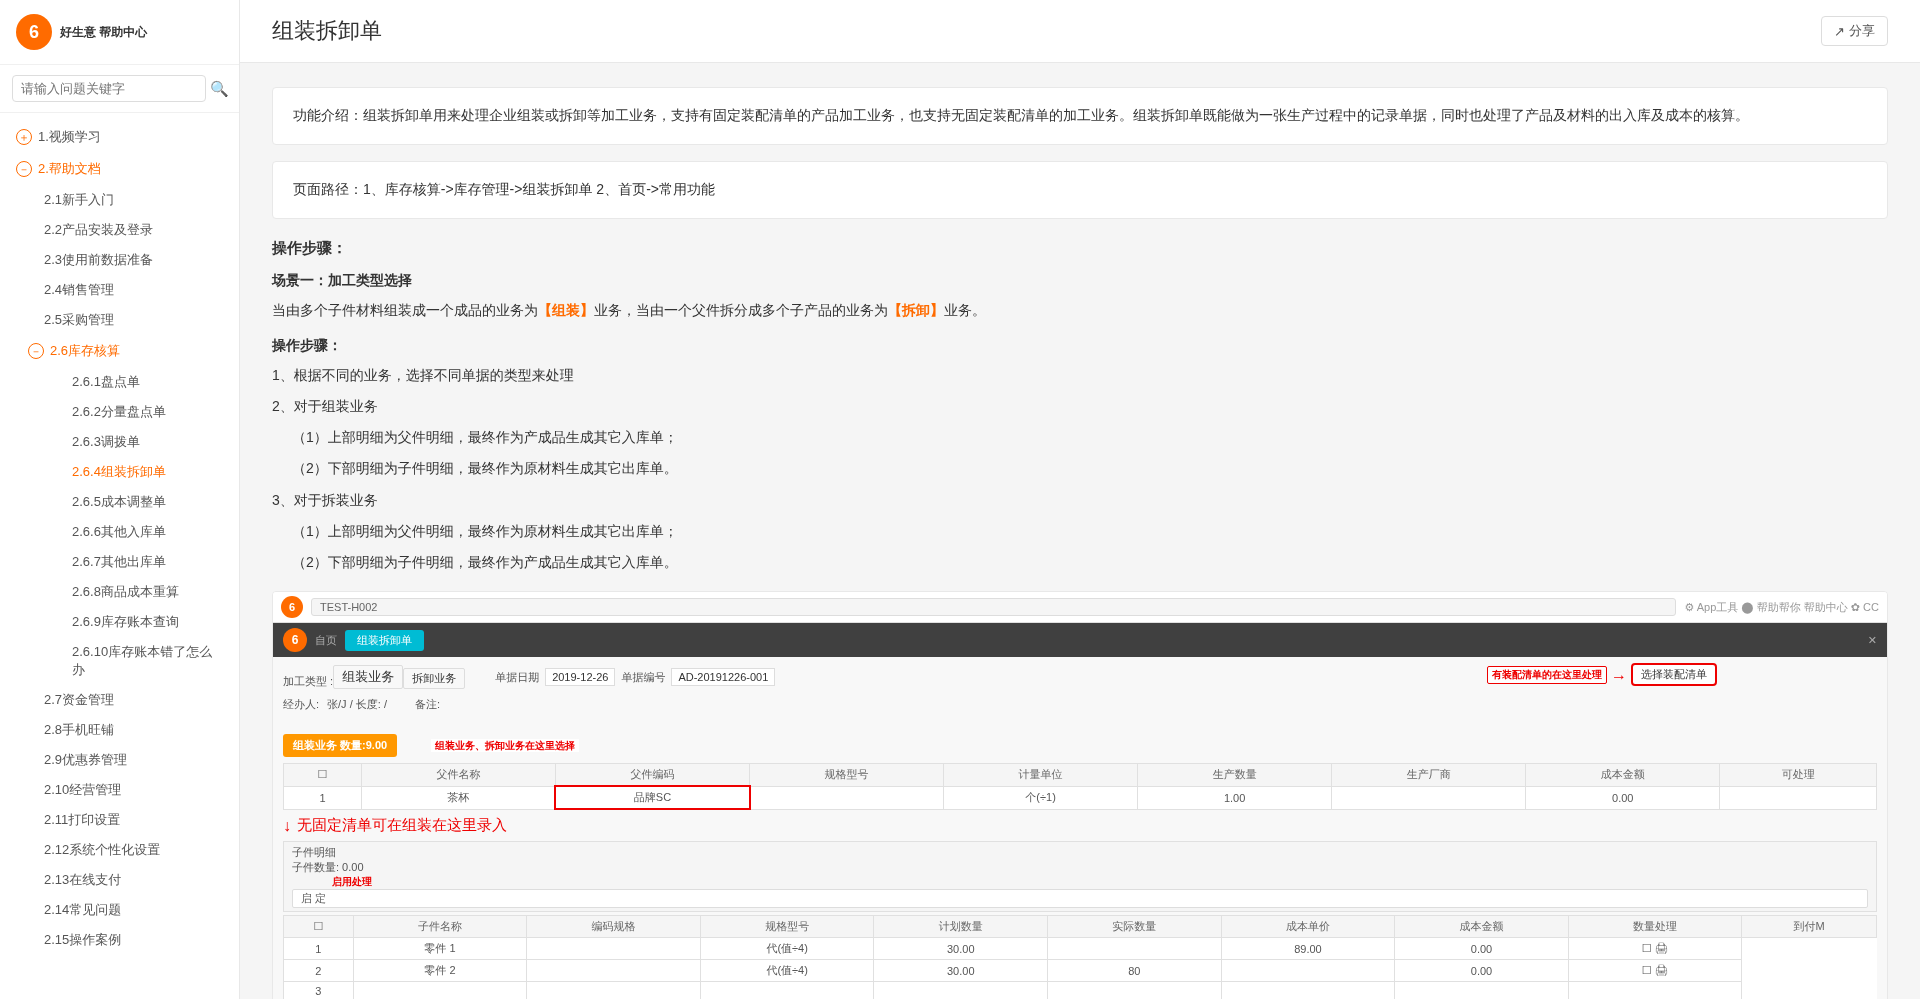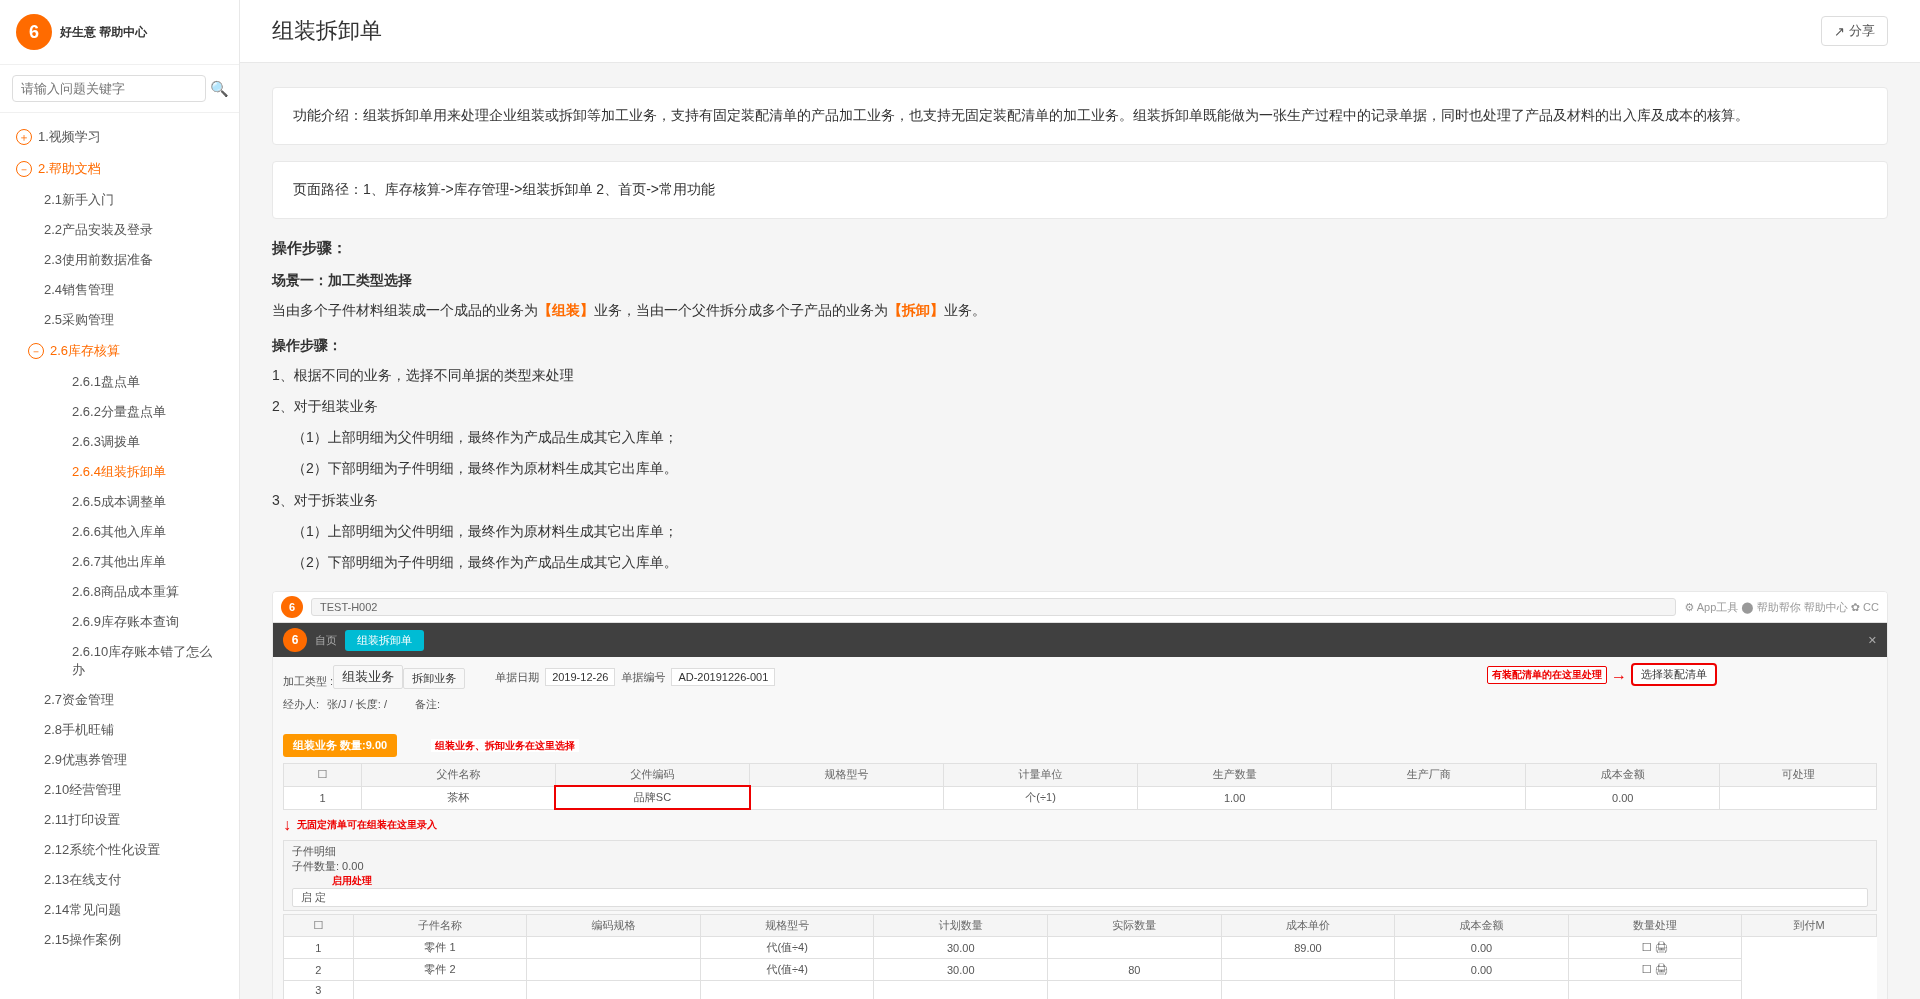--- a/index.html
+++ b/index.html
@@ -502,21 +502,21 @@
                 <td>1.00</td>
                 <td></td>
                 <td>0.00</td>
                 <td></td>
               </tr>
             </tbody>
           </table>
 
           <div style="display:flex;align-items:center;gap:6px;margin-bottom:6px;">
             <span style="color:#e00;font-size:16px;">↓</span>
-            <span style="color:#e00;font-size:10px;font-weight:bold;">无固定清单可在组装在这里录入</span>
+            <span style="color:#e00;font-size:15px;font-weight:normal;">无固定清单可在组装在这里录入</span>
           </div>
 
           <div style="position:relative;">
             <div style="background:#f5f5f5;border:1px solid #e0e0e0;padding:3px 8px;font-size:11px;color:#555;display:flex;justify-content:space-between;margin-bottom:3px;flex-direction:column;">
               <span>子件明细</span>
               <span>子件数量: 0.00</span>
               <span style="color:#e00;font-size:10px;font-weight:bold;margin-left:40px;">启用处理</span>
               <span style="border:1px solid #ddd;background:#fff;padding:1px 8px;border-radius:2px;cursor:pointer;font-size:11px;">启 定</span>
             </div>
             <table class="ss-table">

